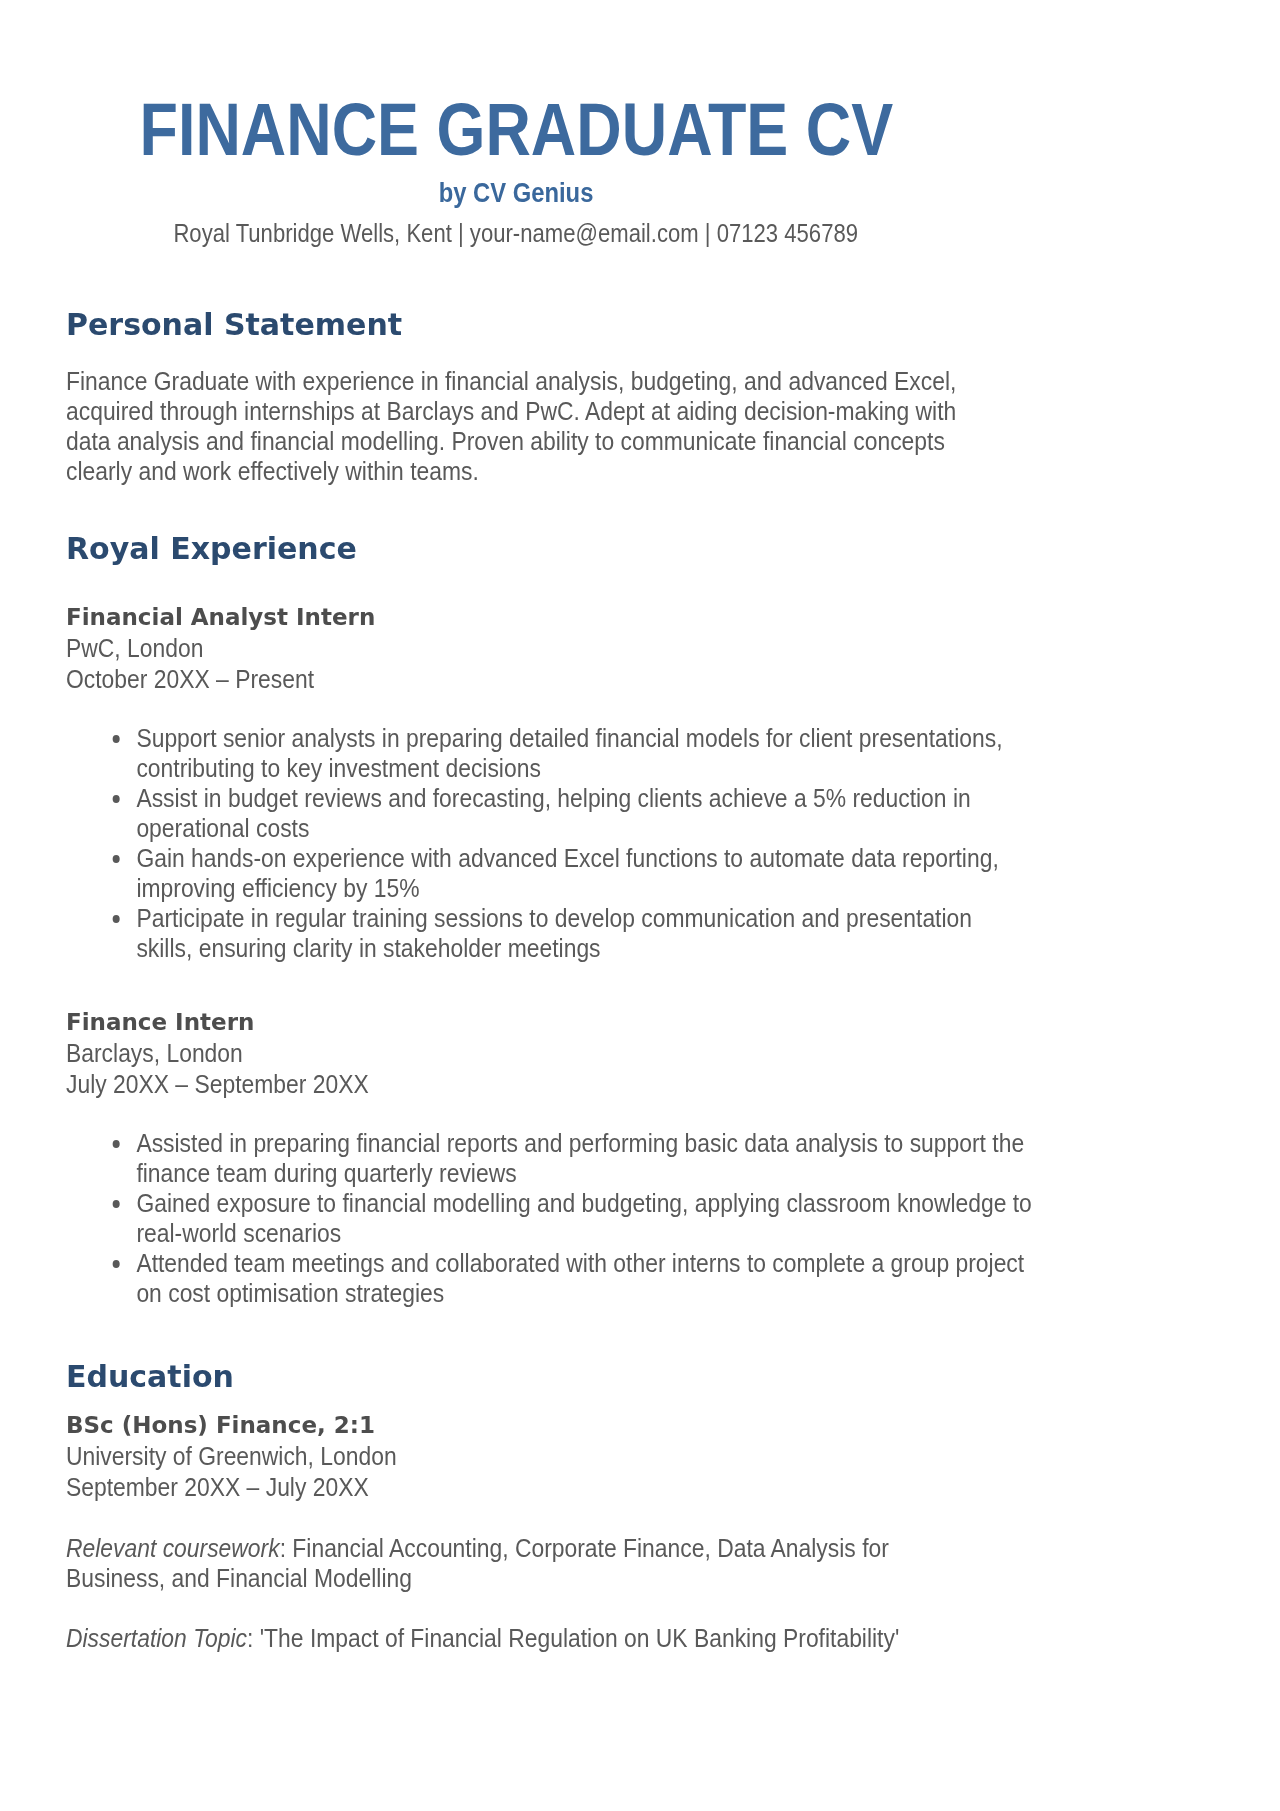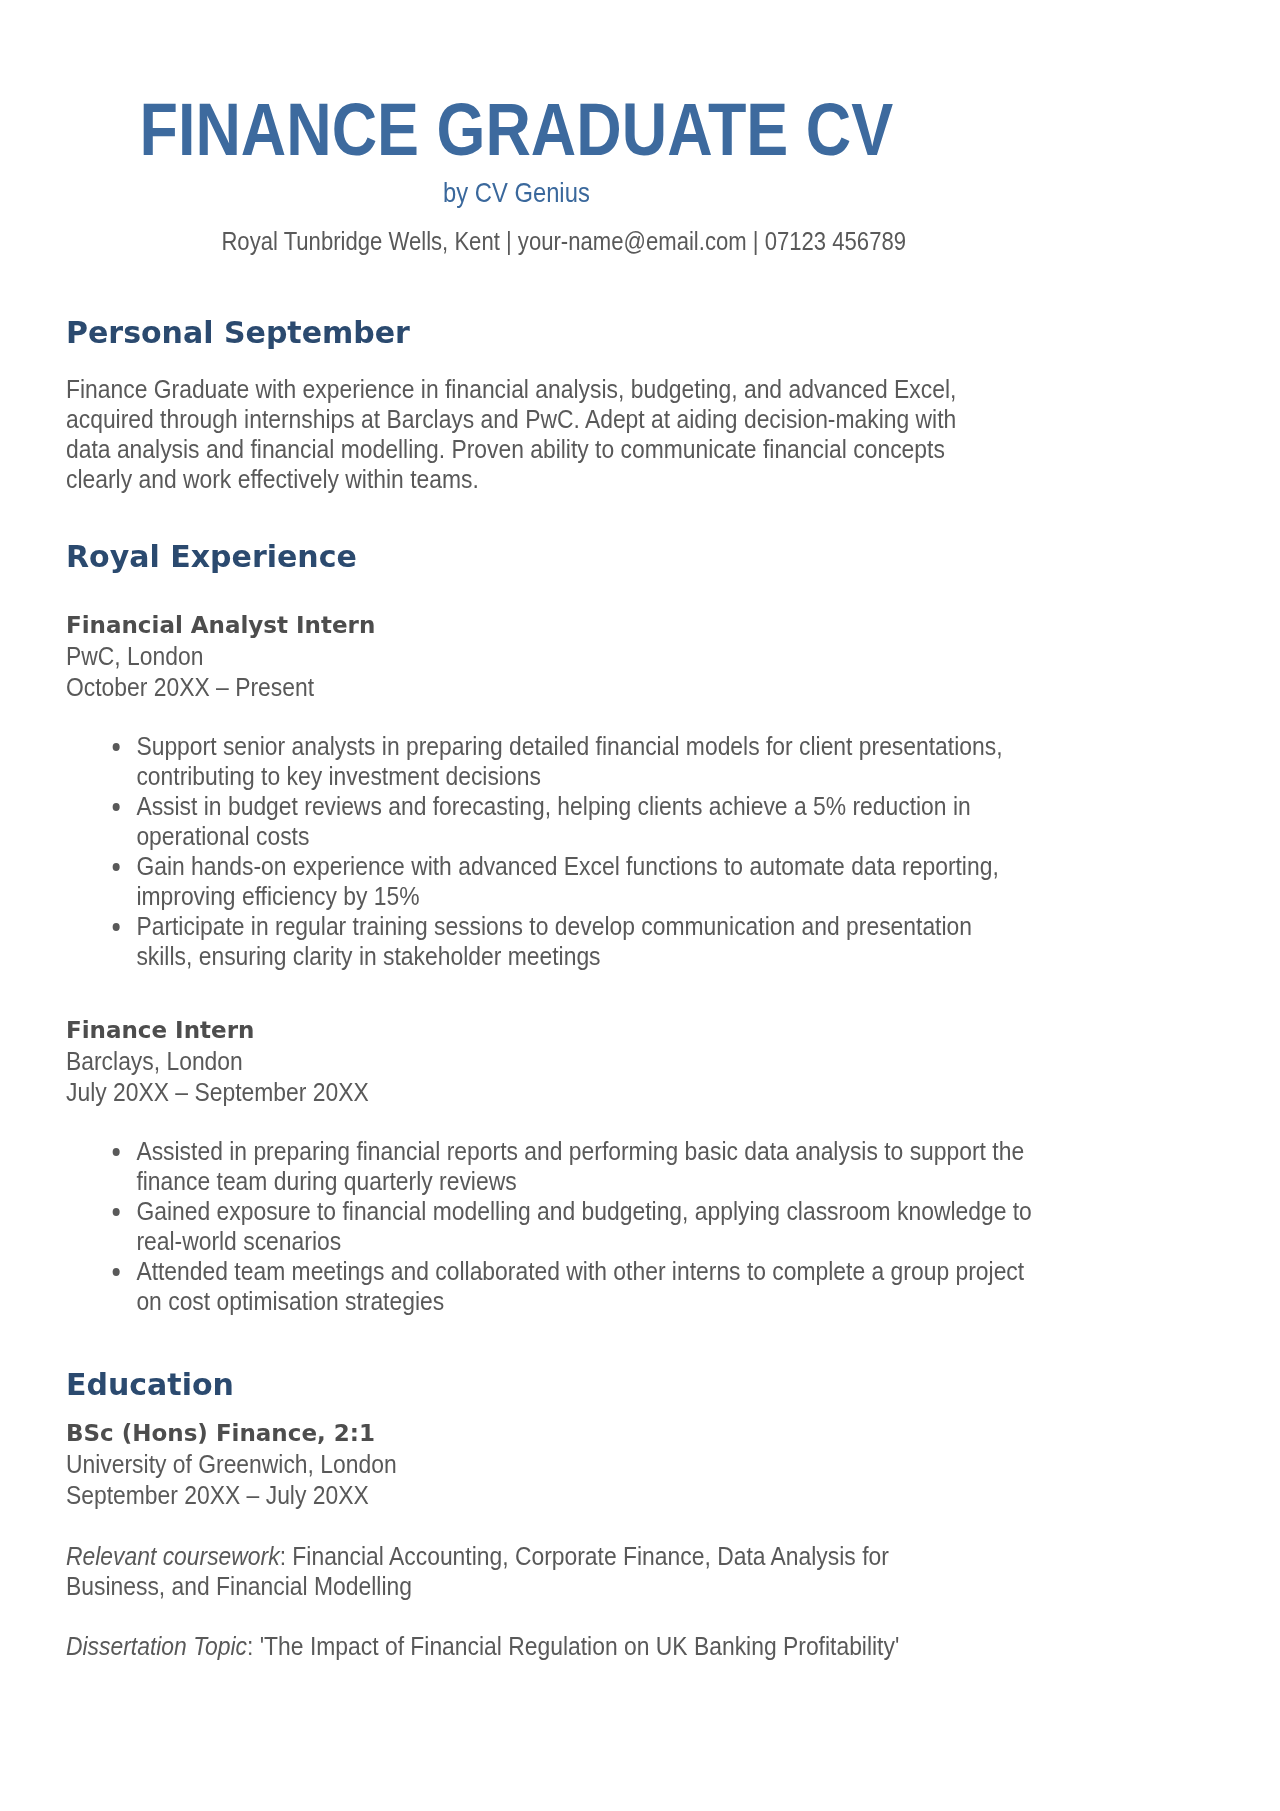--- a/index.html
+++ b/index.html
@@ -23,27 +23,27 @@
     text-align: center;
     font-size: 74px; line-height: 1.0;
     font-weight: bold;
     color: #3D6A9E;
     white-space: nowrap;
   }
   .subtitle {
     margin-top: 12px;
     text-align: center;
     font-size: 28px; line-height: 1.0;
-    font-weight: normal;
+    font-weight: bold;
     color: #3A689C;
     white-space: nowrap;
   }
   .contact {
-    margin-top: 20px;
-    text-align: right;
+    margin-top: 12px;
+    text-align: center;
     font-size: 26px; line-height: 1.1;
     color: #595959;
     white-space: nowrap;
   }
 
   h2.section-heading {
     font-family: "DejaVu Sans", sans-serif;
     font-size: 30px; line-height: 1.15;
     font-weight: bold;
     color: #2B4A6F;
@@ -93,21 +93,21 @@
 <div class="page">
   <div class="content">
 
     <header>
       <h1 class="doc-title"><span class="squeeze">FINANCE GRADUATE CV</span></h1>
       <div class="subtitle"><span class="squeeze">by CV Genius</span></div>
       <div class="contact"><span class="squeeze">Royal Tunbridge Wells, Kent | your-name@email.com | 07123 456789</span></div>
     </header>
 
     <section class="sec-personal">
-      <h2 class="section-heading">Personal September</h2>
+      <h2 class="section-heading">Personal Statement</h2>
       <p class="body-text narrow">Finance Graduate with experience in financial analysis, budgeting, and advanced Excel, acquired through internships at Barclays and PwC. Adept at aiding decision-making with data analysis and financial modelling. Proven ability to communicate financial concepts clearly and work effectively within teams.</p>
     </section>
 
     <section class="sec-work">
       <h2 class="section-heading">Royal Experience</h2>
 
       <div class="job">
         <div class="bold-line">Financial Analyst Intern</div>
         <div class="plain-line narrow">PwC, London</div>
         <div class="plain-line narrow">October 20XX – Present</div>

